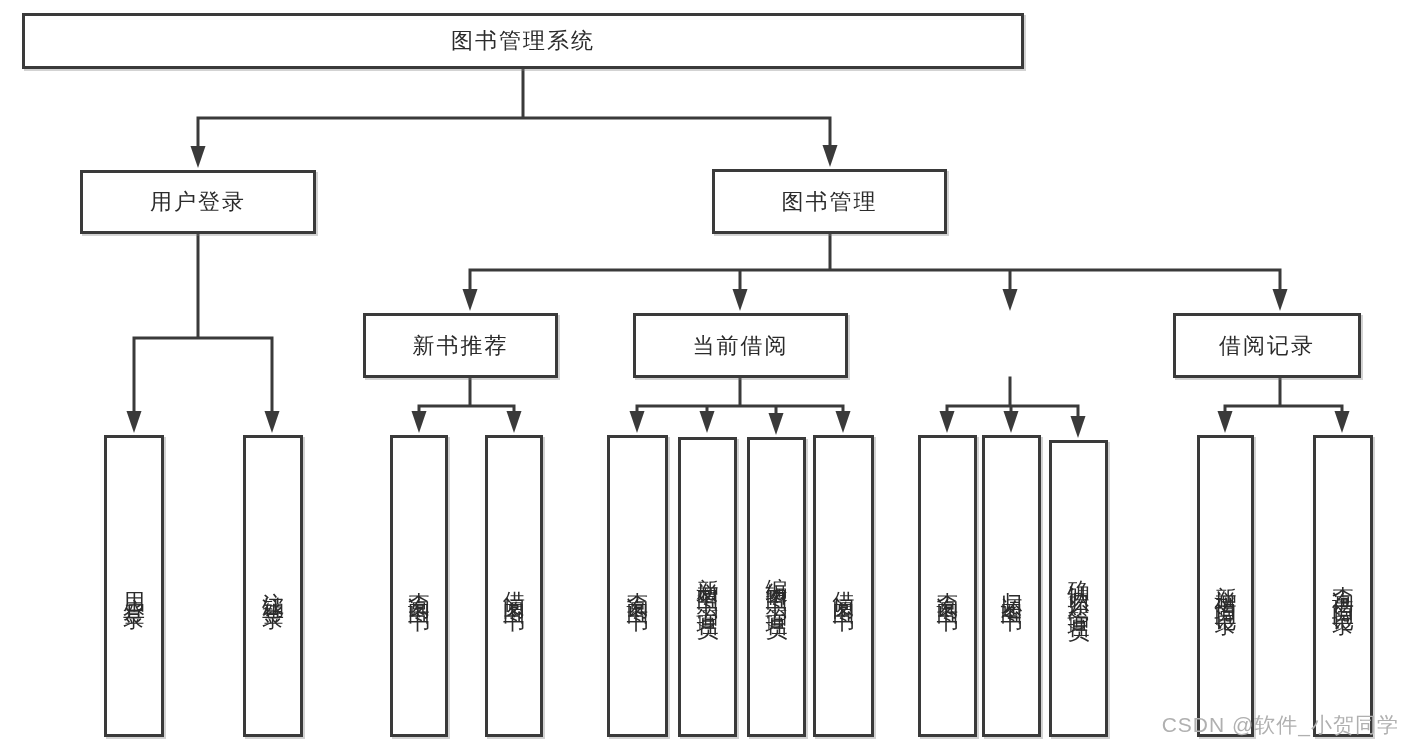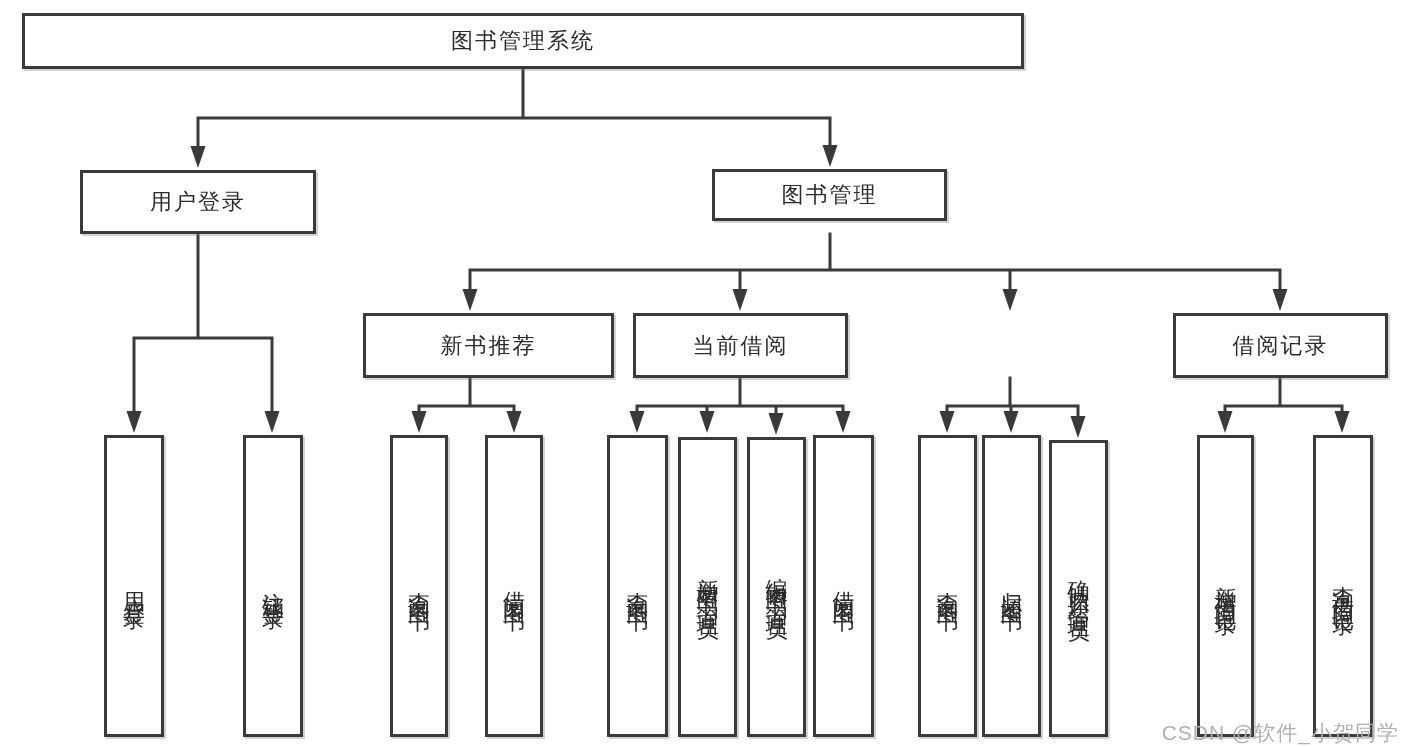--- a/index.html
+++ b/index.html
@@ -43,21 +43,21 @@
     writing-mode: vertical-rl;
     text-orientation: mixed;
     font-size: 22px;
     line-height: 1;
     letter-spacing: 6px;
     color: #2b2b2b;
   }
   .watermark {
     position: absolute;
     right: 6px;
-    bottom: 0;
+    bottom: 8px;
     font-size: 21px;
     color: #b0b0b0;
     letter-spacing: 1px;
     white-space: nowrap;
     z-index: 5;
     text-align: right;
   }
 </style>
 </head>
 <body>
@@ -104,31 +104,31 @@
     </g>
   </svg>
 
   <div class="node" style="left:22px; top:13px; width:1002px; height:56px;">
     <span class="hlabel">图书管理系统</span>
   </div>
 
   <div class="node" style="left:80px; top:170px; width:236px; height:64px;">
     <span class="hlabel">用户登录</span>
   </div>
-  <div class="node" style="left:712px; top:169px; width:235px; height:52px;">
+  <div class="node" style="left:712px; top:169px; width:235px; height:65px;">
     <span class="hlabel">图书管理</span>
   </div>
 
-  <div class="node" style="left:363px; top:313px; width:251px; height:65px;">
+  <div class="node" style="left:363px; top:313px; width:195px; height:65px;">
     <span class="hlabel">新书推荐</span>
   </div>
   <div class="node" style="left:633px; top:313px; width:215px; height:65px;">
     <span class="hlabel">当前借阅</span>
   </div>
-  <div class="node" style="left:1173px; top:313px; width:215px; height:65px;">
+  <div class="node" style="left:1173px; top:313px; width:188px; height:65px;">
     <span class="hlabel">借阅记录</span>
   </div>
 
   <div class="node" style="left:104px; top:435px; width:60px; height:302px;">
     <span class="vlabel">用户登录</span>
   </div>
   <div class="node" style="left:243px; top:435px; width:60px; height:302px;">
     <span class="vlabel">注销登录</span>
   </div>
 

